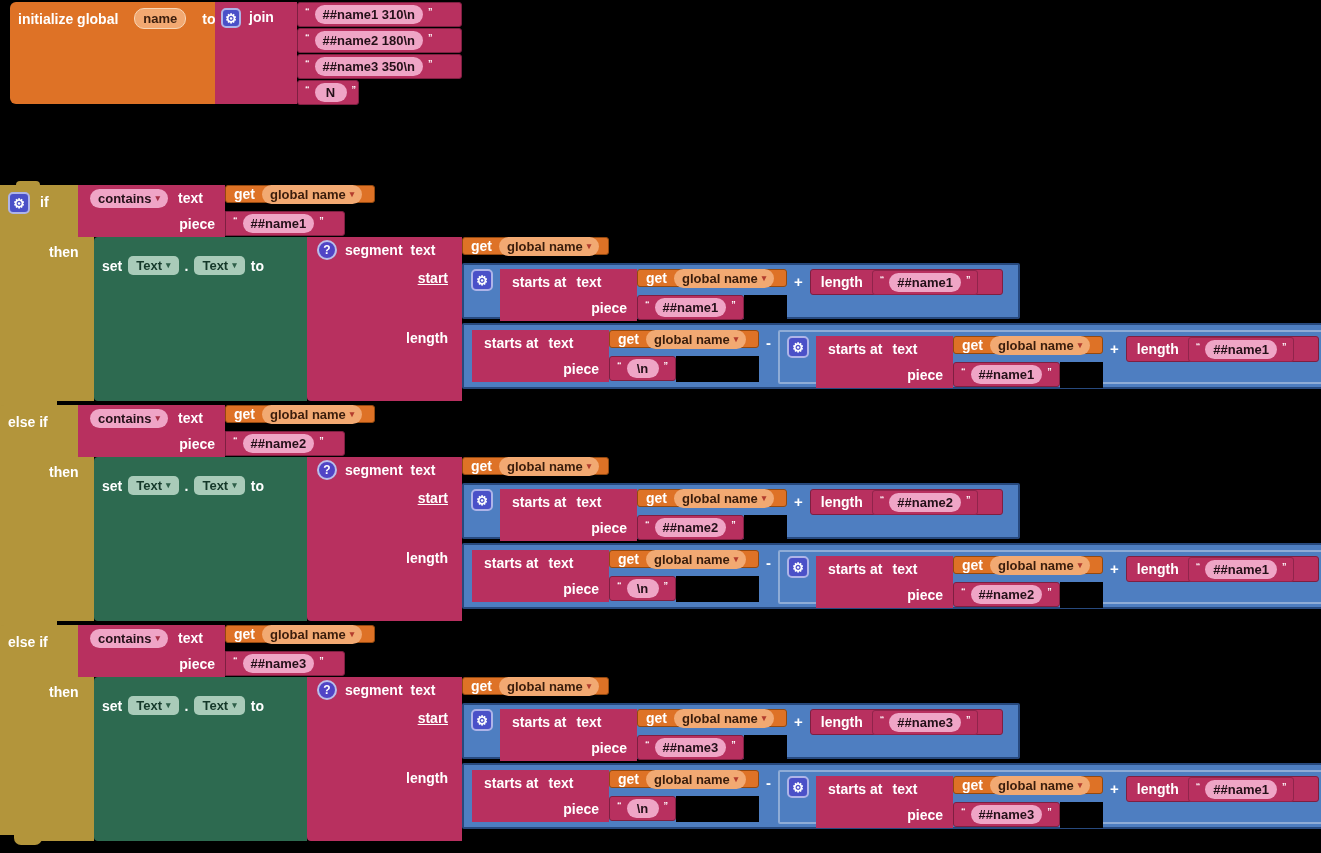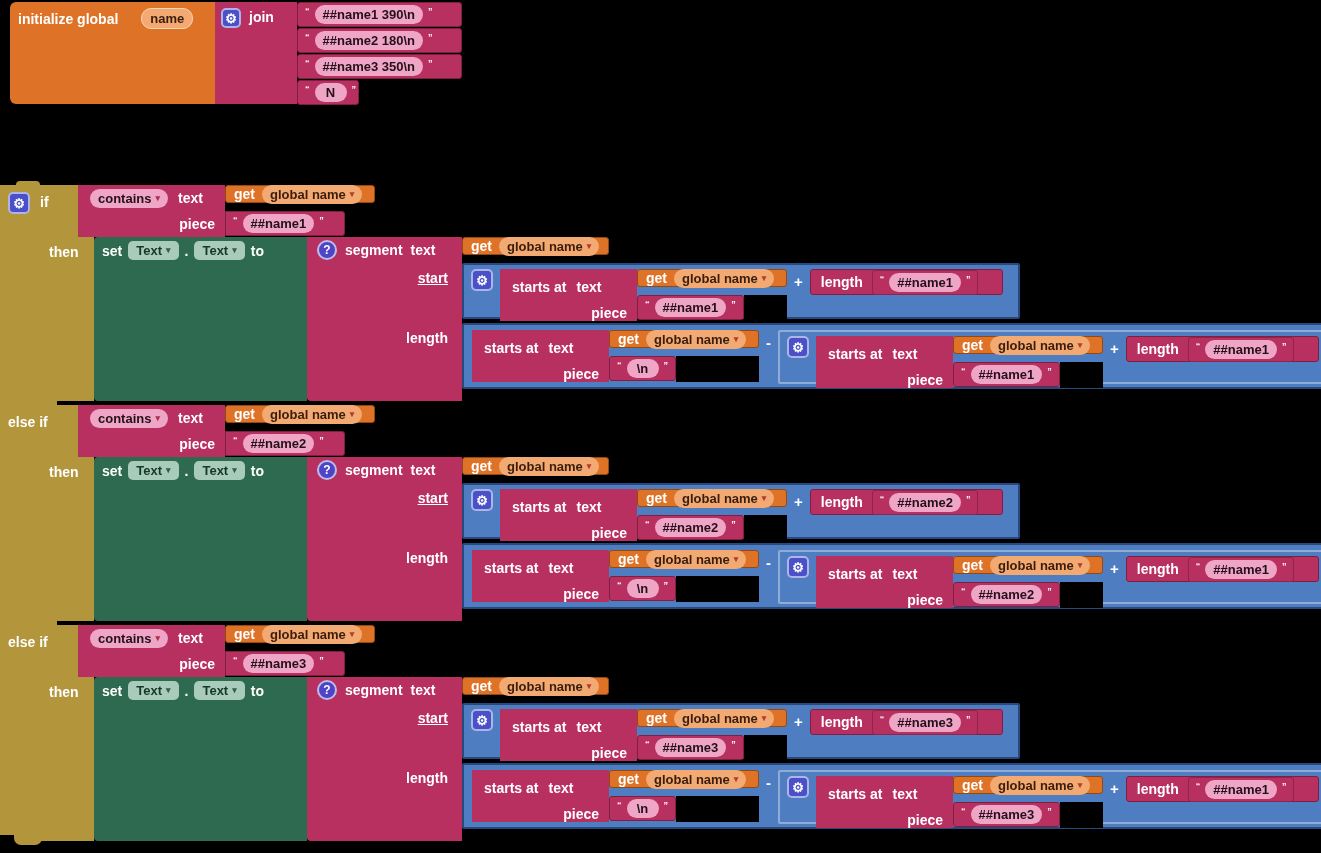--- a/index.html
+++ b/index.html
@@ -35,31 +35,31 @@
   
   .g-pill{background:#A9CBB9;color:#15382A;border-radius:5px;}
   .g-pill .caret{color:#2F5F49;}
   
   .blue-blk{display:flex;align-items:flex-start;gap:7px;background:#4E7EC1;
             border:2px solid #27497E;border-radius:2px;box-sizing:border-box;padding:4px 7px;}
   .opsign{color:#fff;font-size:15px;margin-top:4px;flex:0 0 auto;}
   
   .starts-at{width:287px;flex:0 0 auto;display:flex;flex-direction:column;}
   .sa-r{display:flex;height:26px;}
-  .sa-lab{width:137px;background:#B8305F;display:flex;align-items:flex-end;gap:10px;
+  .sa-lab{width:137px;background:#B8305F;display:flex;align-items:center;gap:10px;
           padding-left:12px;box-sizing:border-box;flex:0 0 auto;}
   .sa-lab.right{justify-content:flex-end;padding-right:10px;padding-left:0;}
   .sa-fill{flex:1 1 auto;background:#000;}
   .sa-pieceblk{border-radius:0 3px 3px 0;}
   
   .init-group{position:absolute;left:10px;top:2px;display:flex;align-items:flex-start;}
   .init-orange{width:205px;height:102px;background:#DE7226;border-radius:6px 0 0 6px;
                box-sizing:border-box;padding:5px 8px;display:flex;gap:8px;align-items:center;
                align-items:flex-start;}
-  .init-orange .row{display:flex;align-items:center;gap:23px;margin-top:1px;}
+  .init-orange .row{display:flex;align-items:center;gap:16px;margin-top:1px;}
   .join-blk{width:82px;height:102px;background:#B8305F;box-sizing:border-box;padding:4px 6px;
             display:flex;gap:8px;align-items:flex-start;}
   .join-items{display:flex;flex-direction:column;gap:1px;}
   
   .if-group{position:absolute;left:0;top:185px;}
   .spine{position:absolute;left:0;top:0;width:57px;height:650px;background:#B3953B;}
   .spine-bump{position:absolute;left:14px;top:650px;width:28px;height:10px;background:#B3953B;
               border-radius:0 0 7px 7px;}
   .head-bump{position:absolute;left:16px;top:-4px;width:24px;height:6px;background:#B3953B;
              border-radius:4px 4px 0 0;}
@@ -69,21 +69,21 @@
              padding:7px 8px 0 8px;display:flex;gap:10px;align-items:flex-start;flex:0 0 auto;
              border-radius:4px 0 0 0;}
   .contains-blk{display:flex;flex-direction:column;}
   .c-row{display:flex;height:26px;}
   .c-cell{width:147px;background:#B8305F;display:flex;align-items:center;gap:10px;
           padding-left:12px;box-sizing:border-box;flex:0 0 auto;}
   .c-cell.right{justify-content:flex-end;padding-right:10px;padding-left:0;}
   .then-row{display:flex;align-items:stretch;height:164px;}
   .then-cell{width:57px;background:#B3953B;box-sizing:border-box;padding:7px 0 0 12px;flex:0 0 auto;margin-left:37px;}
   .set-blk{width:213px;background:#2D6A50;border-radius:4px 0 0 4px;box-sizing:border-box;
-           padding:3px 8px;display:flex;gap:6px;align-items:flex-start;flex:0 0 auto;}
+           padding:18px 8px;display:flex;gap:6px;align-items:flex-start;flex:0 0 auto;}
   .set-blk .row{display:flex;align-items:center;gap:6px;margin-top:1px;}
   .seg-asm{display:flex;flex-direction:column;}
   .seg-row{display:flex;align-items:flex-start;}
   .seg-cell{width:155px;background:#B8305F;box-sizing:border-box;flex:0 0 auto;display:flex;
             align-items:center;gap:8px;padding-left:10px;}
   .seg-cell.right{justify-content:flex-end;padding-right:14px;padding-left:0;align-items:flex-start;}
   .seg-rowA{height:26px;}
   .seg-rowA .seg-cell{height:26px;}
   .seg-rowB{height:60px;}
   .seg-rowB .seg-cell{height:60px;padding-top:7px;text-decoration:underline;}
@@ -107,21 +107,21 @@
         <span class="lbl">to</span>
       </div>
     </div>
     <div class="join-blk">
       <span class="gear" style="width:20px;height:20px;margin-top:2px;">⚙</span>
       <span class="lbl" style="margin-top:3px;">join</span>
     </div>
     <div class="join-items">
       <div class="txt-val" style="width:165px;">
         <span class="q">“</span>
-        <span class="pill p-pill">##name1 390\n</span>
+        <span class="pill p-pill">##name1 310\n</span>
         <span class="q">”</span>
       </div>
       <div class="txt-val" style="width:165px;">
         <span class="q">“</span>
         <span class="pill p-pill">##name2 180\n</span>
         <span class="q">”</span>
       </div>
       <div class="txt-val" style="width:165px;">
         <span class="q">“</span>
         <span class="pill p-pill">##name3 350\n</span>

